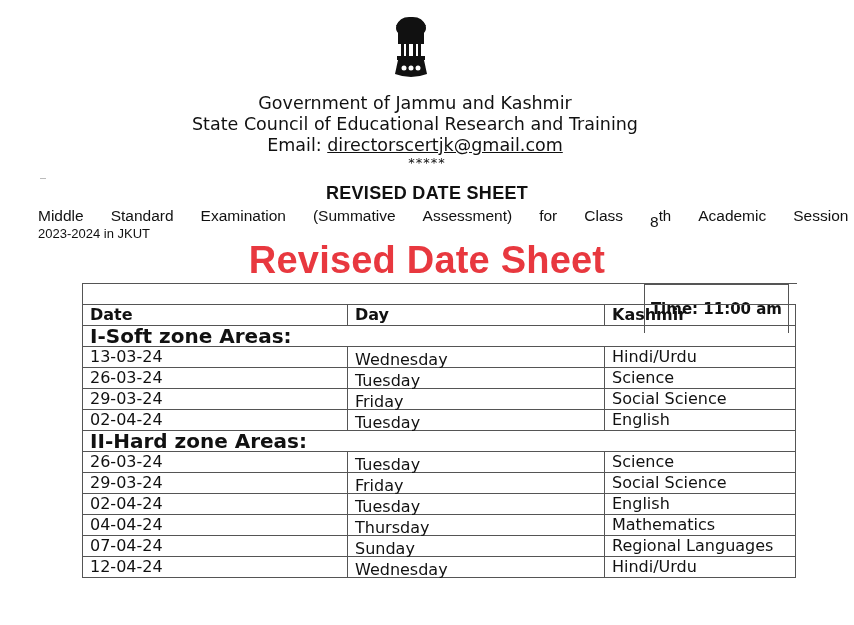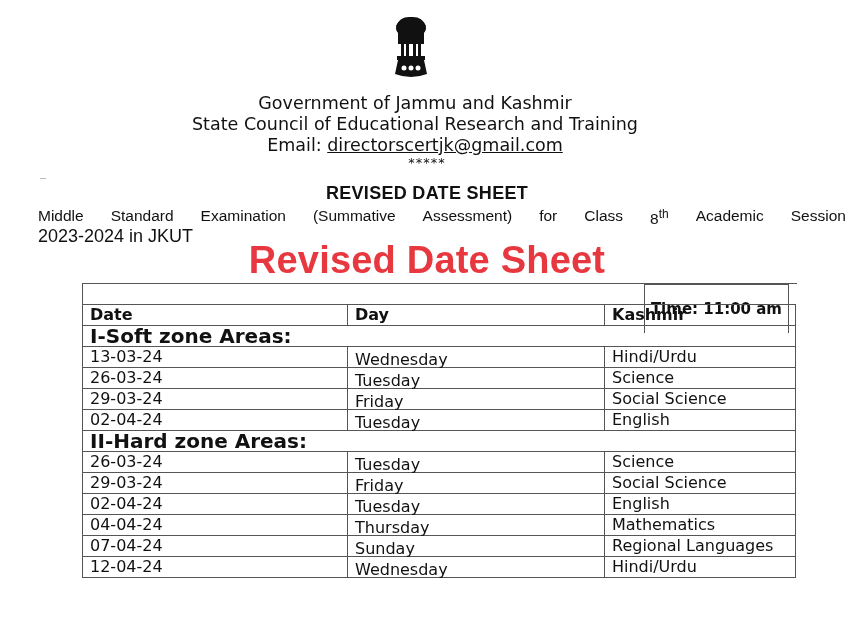--- a/index.html
+++ b/index.html
@@ -6,22 +6,22 @@
   body { width: 854px; height: 625px; position: relative; overflow: hidden; font-family: "DejaVu Sans", sans-serif; color: #111; }
   .emblem { position: absolute; left: 390px; top: 14px; width: 42px; height: 66px; }
   .head { position: absolute; left: 0; width: 854px; text-align: center; font-size: 17.5px; line-height: 20px; color: #111; }
   .h1 { top: 93px; left: -12px; }
   .h2 { top: 114px; left: -12px; }
   .h3 { top: 135px; left: -12px; }
   .h3 .email { text-decoration: underline; margin-top: 32px; }
   .stars { position: absolute; top: 155px; left: 0; width: 854px; text-align: center; font-size: 13px; letter-spacing: 1px; }
   .title { position: absolute; top: 183px; left: 0; width: 854px; text-align: center; font-family: "Liberation Sans", sans-serif; font-weight: bold; font-size: 18px; letter-spacing: 0.3px; }
   .sub1 { position: absolute; top: 207px; left: 38px; width: 764px; font-family: "Liberation Sans", sans-serif; font-size: 15.5px; display: flex; justify-content: space-between; gap: 27px; }
-  .sub1 sup { font-size: 12px; }
-  .sub2 { position: absolute; top: 226px; left: 38px; font-family: "Liberation Sans", sans-serif; font-size: 18px; }
+  .sub1 sup { font-size: 15px; }
+  .sub2 { position: absolute; top: 226px; left: 38px; font-family: "Liberation Sans", sans-serif; font-size: 13px; }
   .stamp { position: absolute; top: 239px; left: 0; width: 854px; text-align: center; font-family: "Liberation Sans", sans-serif; font-weight: bold; font-size: 38px; color: #e8383f; letter-spacing: 0.2px; }
   .dash { position: absolute; left: 40px; top: 178px; width: 6px; height: 1px; background: #bbb; }
 
   .sheet { position: absolute; left: 82px; top: 283px; width: 714px; }
   .timeline { position: absolute; left: 0; top: 0; width: 714px; height: 21px; border: 1px solid #555; border-right: none; border-bottom: none; }
   .timebox { position: absolute; right: 8px; top: 0; border: 1px solid #555; border-bottom: none; padding: 14px 6px; font-weight: bold; font-size: 15px; line-height: 20px; background: #fff; }
   table { position: absolute; left: 0; top: 21px; border-collapse: collapse; width: 714px; }
   td { border: 1px solid #555; font-size: 16px; padding: 0 7px; height: 20px; line-height: 20px; white-space: nowrap; }
   .c1 { width: 250px; }
   .c2 { width: 242px; margin-left: 30px; }

